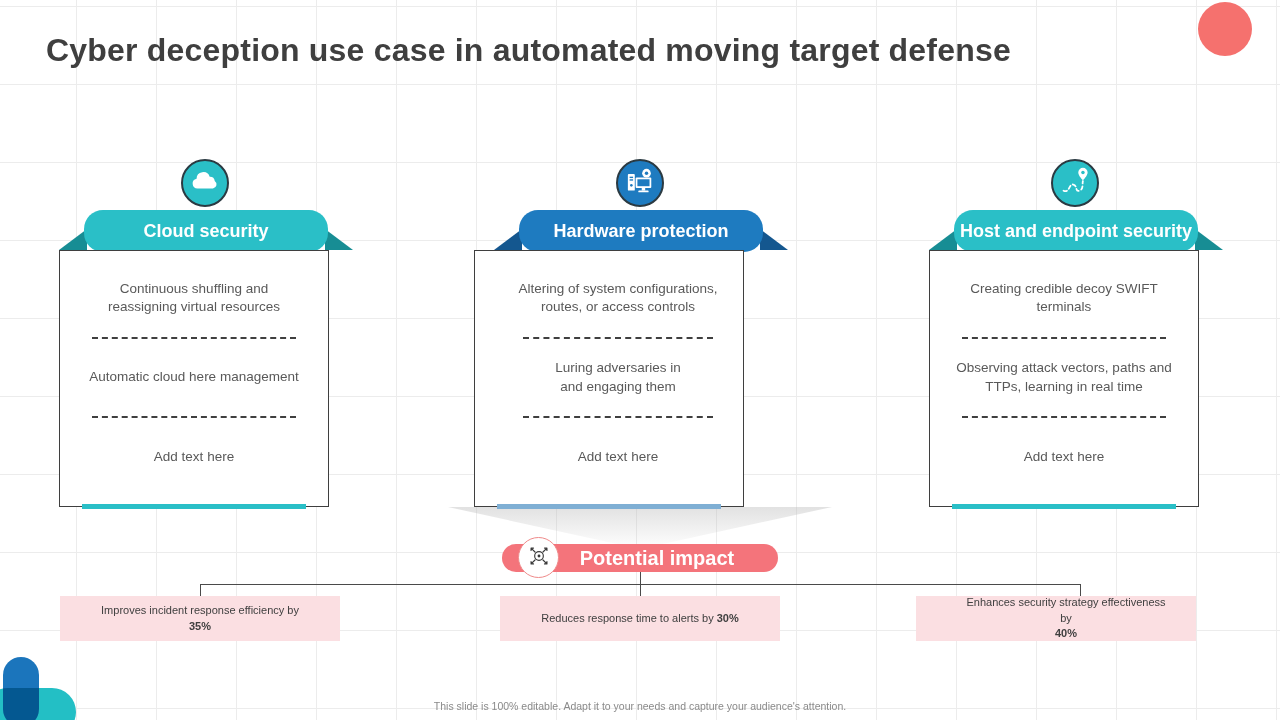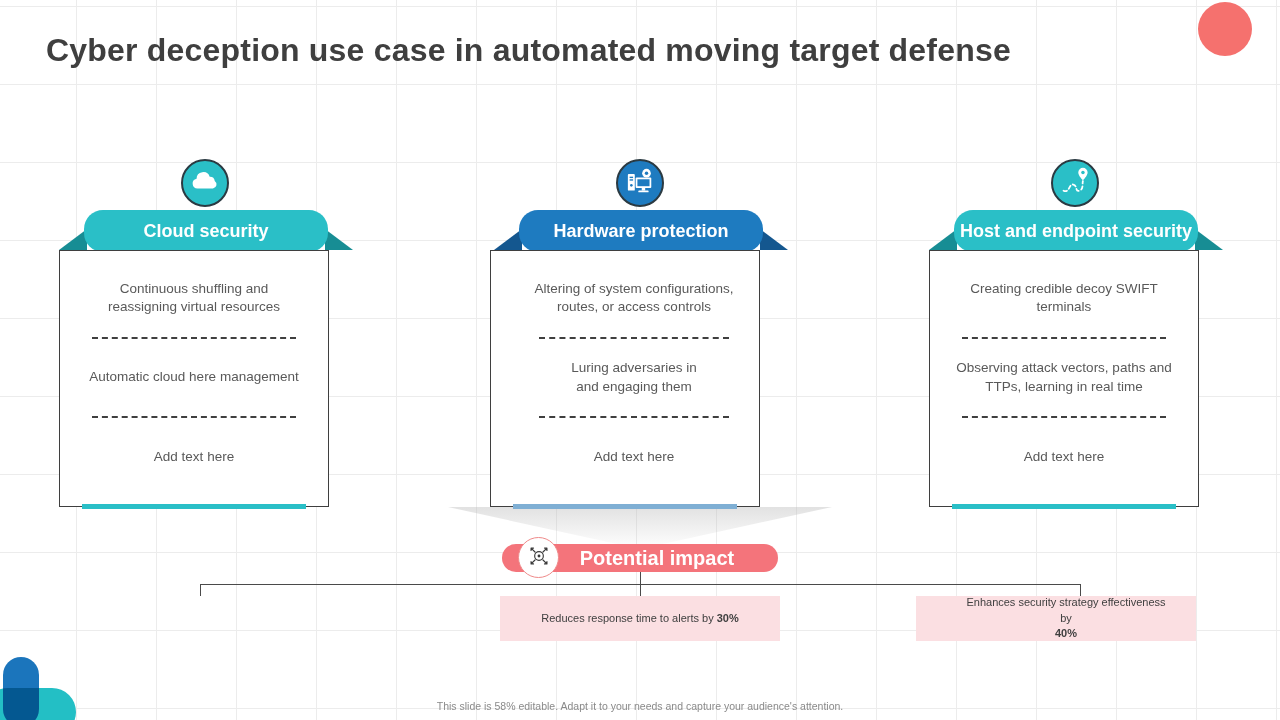--- a/index.html
+++ b/index.html
@@ -120,21 +120,21 @@
         <circle cx="23.5" cy="6" r="5" fill="#ffffff"></circle>
         <circle cx="23.5" cy="6" r="2" fill="#1e7bc0"></circle>
       </svg>
     </span>
   </div>
   <div class="fold l blue" style="left:494px;"></div>
   <div class="fold r blue" style="left:760px;"></div>
   <div class="tab blue" style="left:519px;">
     <span>Hardware protection</span>
   </div>
-  <div class="content-box" style="left:490px;padding-left:24px;">
+  <div class="content-box" style="left:474px;padding-left:24px;">
     <div class="cell">Altering of system configurations, routes, or access controls</div>
     <div class="divider"></div>
     <div class="cell" style="padding:0 55px;">Luring adversaries in and engaging them</div>
     <div class="divider"></div>
     <div class="cell">Add text here</div>
     <div class="accent-bar lblue"></div>
   </div>
 
   <div class="icon-circle teal" style="left:1051px;">
     <span>
@@ -179,31 +179,37 @@
             <path d="M12.5 12.5 L7 7 M7 7 l0 3.4 M7 7 l3.4 0"></path>
             <path d="M23.5 12.5 L29 7 M29 7 l0 3.4 M29 7 l-3.4 0"></path>
             <path d="M12.5 23.5 L7 29 M7 29 l0 -3.4 M7 29 l3.4 0"></path>
             <path d="M23.5 23.5 L29 29 M29 29 l0 -3.4 M29 29 l-3.4 0"></path>
           </g>
         </g>
       </svg>
     </span>
   </div>
 
+  <div class="impact-box" style="left:60px;">
+    <span class="inner">
+      <span>Improves incident response efficiency by</span>
+      <span class="val block">35%</span>
+    </span>
+  </div>
   <div class="impact-box" style="left:500px;">
     <span class="inner">
       <span>Reduces response time to alerts by</span>
       <span class="val">30%</span>
     </span>
   </div>
   <div class="impact-box" style="left:916px;padding-left:20px;">
     <span class="inner">
       <span>Enhances security strategy effectiveness by</span>
       <span class="val block">40%</span>
     </span>
   </div>
 
-  <div class="footer">This slide is 58% editable. Adapt it to your needs and capture your audience's attention.</div>
+  <div class="footer">This slide is 100% editable. Adapt it to your needs and capture your audience's attention.</div>
 
   <div class="shape-teal-capsule"></div>
   <div class="shape-blue-capsule"></div>
 
 </div>
 
 </body></html>

